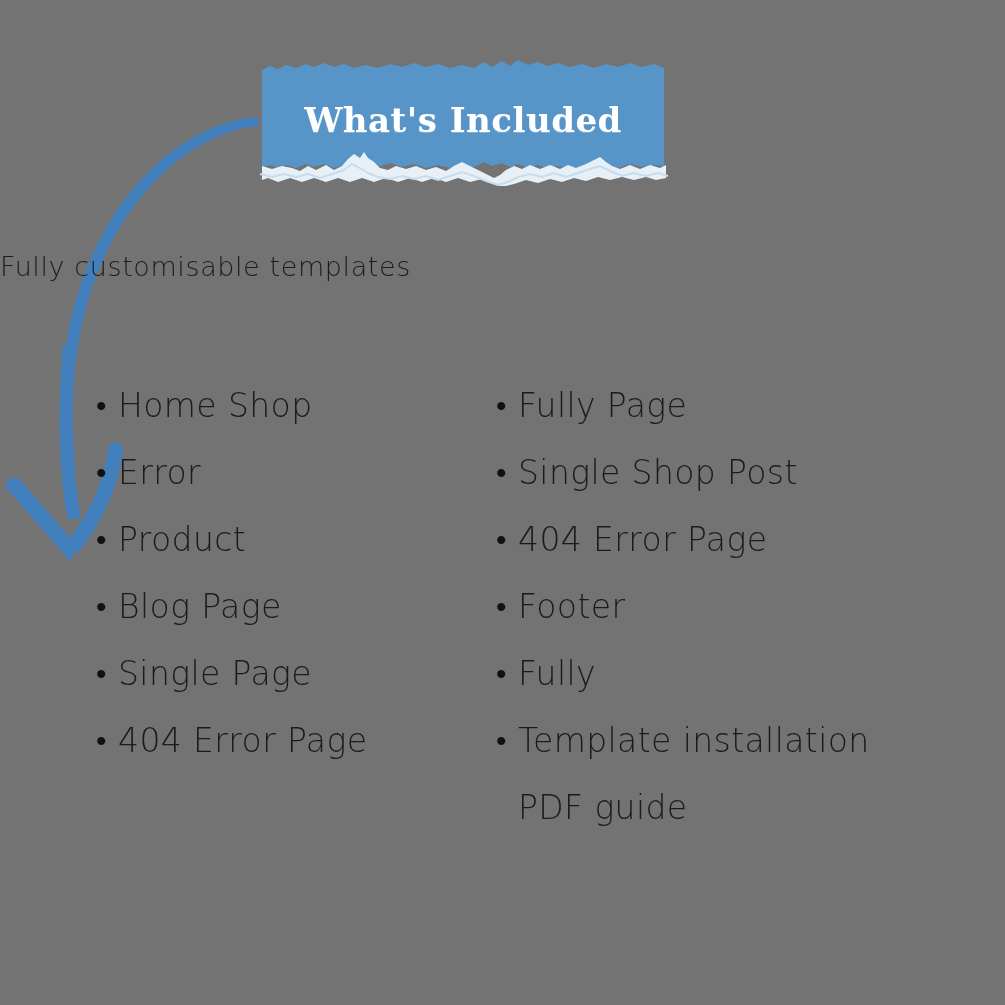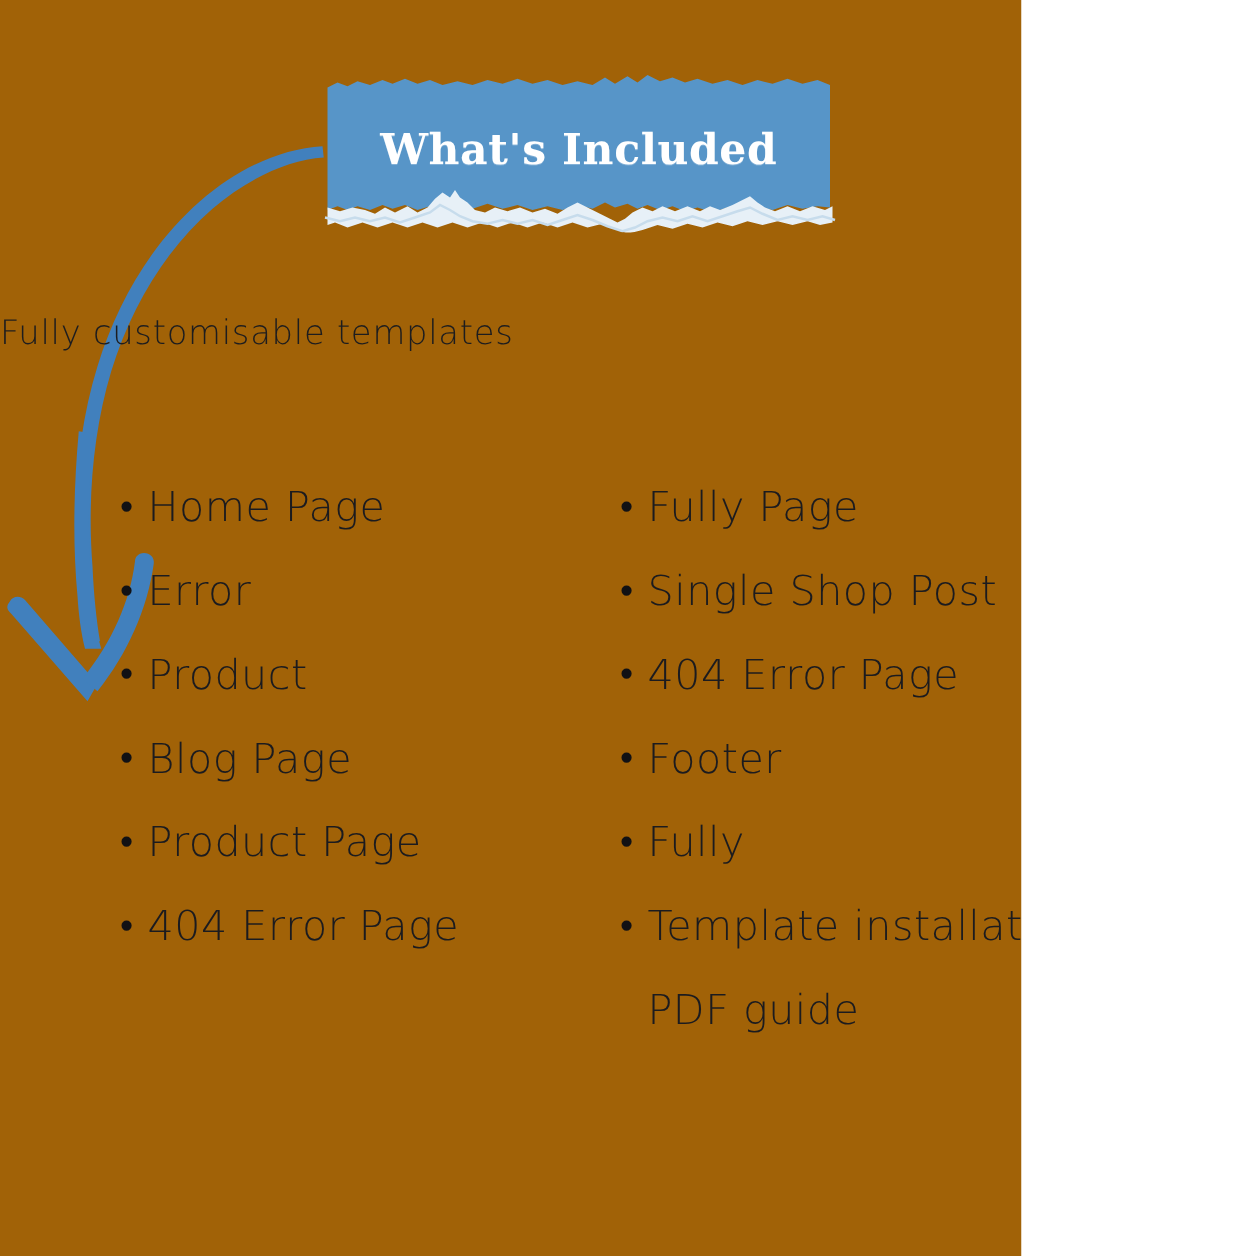--- a/index.html
+++ b/index.html
@@ -6,23 +6,23 @@
     margin: 0;
     padding: 0;
     background: #ffffff;
   }
   body {
     font-family: "Liberation Sans", sans-serif;
   }
 
   #canvas {
     position: relative;
-    width: 817px;
+    width: 1005px;
     height: 1005px;
-    background: #a16207;
+    background: #737373;
     overflow: hidden;
   }
 
   
   #banner-wrap {
     position: absolute;
     left: 256px;
     top: 58px;
     width: 414px;
     height: 128px;
@@ -198,41 +198,41 @@
              C90,418 104,386 108,354
              C108,351 110,349 112,348 Z" fill="#4180bd"></path>
   </svg>
 
   <div id="subtitle">Fully customisable templates</div>
 
   <div id="col-left" class="list-col">
 
     <div class="list-item">
       <span class="bullet">•</span>
-      <span class="item-label">Home Page</span>
+      <span class="item-label">Home Shop</span>
     </div>
 
     <div class="list-item">
       <span class="bullet">•</span>
       <span class="item-label">Error</span>
     </div>
 
     <div class="list-item">
       <span class="bullet">•</span>
       <span class="item-label">Product</span>
     </div>
 
     <div class="list-item">
       <span class="bullet">•</span>
       <span class="item-label">Blog Page</span>
     </div>
 
     <div class="list-item">
       <span class="bullet">•</span>
-      <span class="item-label">Product Page</span>
+      <span class="item-label">Single Page</span>
     </div>
 
     <div class="list-item">
       <span class="bullet">•</span>
       <span class="item-label">404 Error Page</span>
     </div>
 
   </div>
 
   <div id="col-right" class="list-col">

